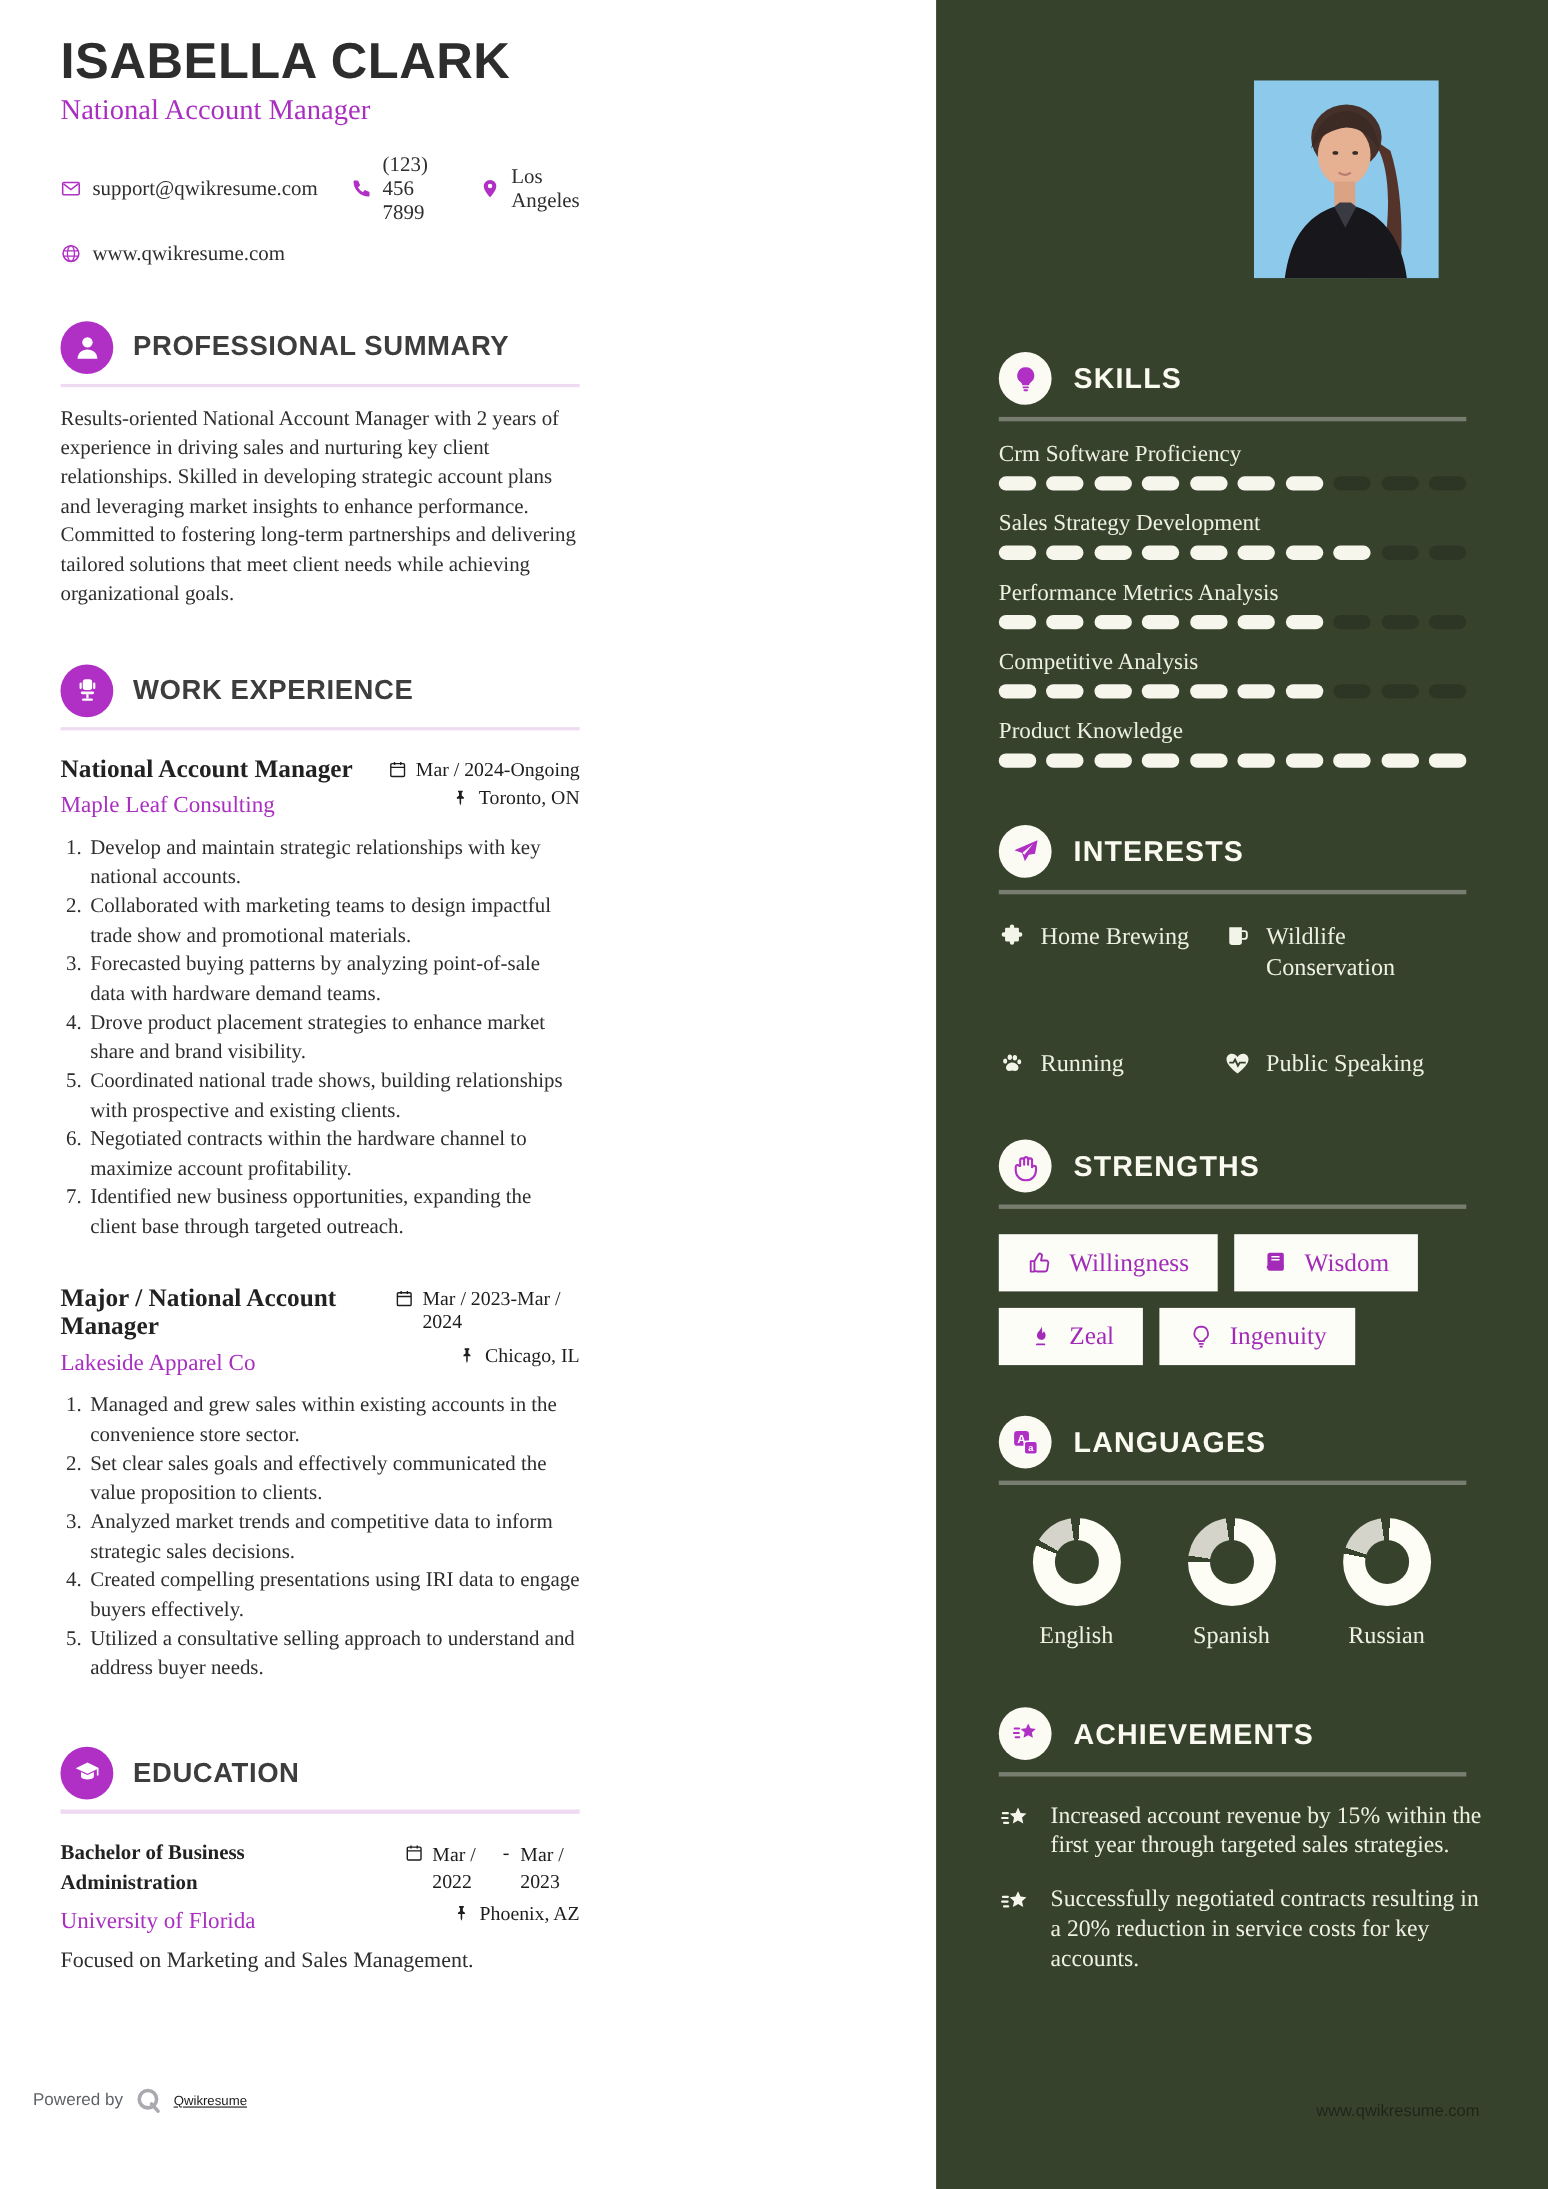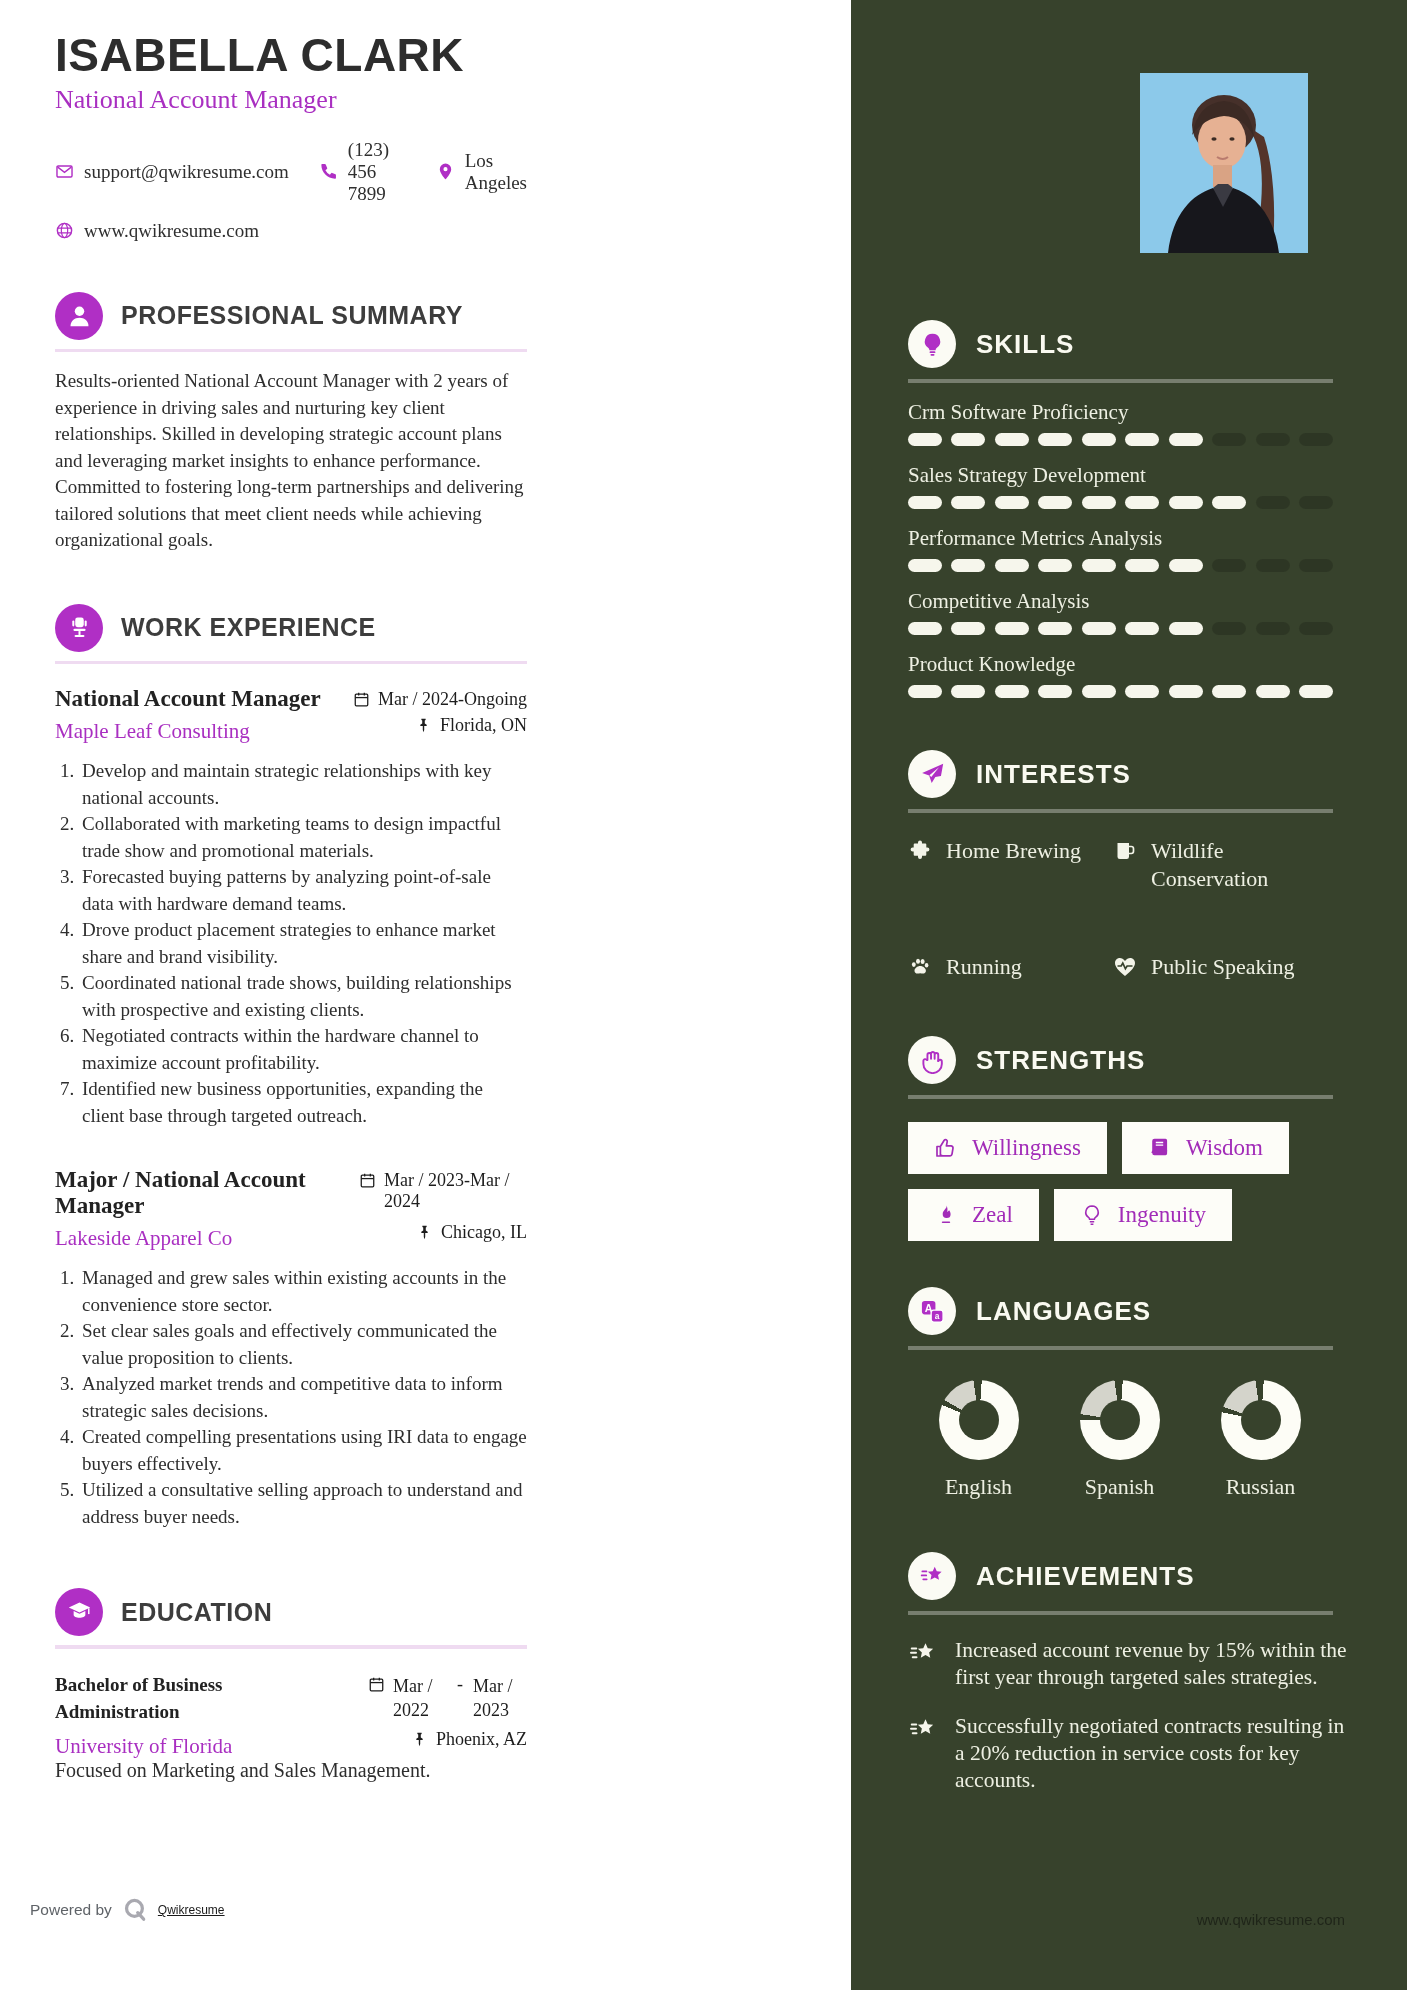--- a/index.html
+++ b/index.html
@@ -42,21 +42,21 @@
   .job-title { font-size:23px; font-weight:bold; color:#222; max-width:330px; }
   .job-company { font-size:21px; color:#a92fc1; margin-top:7px; max-width:330px; }
   .meta { display:flex; gap:8px; align-items:flex-start; font-size:18px; color:#1d1d1d; margin-top:3px; }
   .meta svg { width:17px; height:17px; flex:0 0 17px; margin-top:2px; }
   .job-bullets { margin-top:14px; padding-left:24px; }
   .job-bullets li { font-size:19px; line-height:26.5px; color:#2e2e2e; padding-left:3px; }
 
   .edu-block { margin-top:22px; }
   .edu-degree { font-size:19px; font-weight:bold; color:#222; max-width:250px; line-height:1.45; }
   .edu-school { font-size:21px; color:#a92fc1; margin-top:8px; }
-  .edu-note { font-size:20px; color:#2e2e2e; }
+  .edu-note { font-size:20px; margin-top:12px; color:#2e2e2e; }
   .edu-dates { display:flex; gap:10px; }
   .edu-date { width:54px; font-size:18px; line-height:24px; }
   .edu-dash { font-size:18px; }
 
   .footer {
     position:absolute; left:30px; top:1897px; display:flex; align-items:center; gap:10px;
     font-family:"Liberation Sans", sans-serif; font-size:15.5px; color:#5f6368;
   }
   .footer .qlogo svg { width:26px; height:26px; display:block; }
   .footer .brand { color:#1a1a1a; text-decoration:underline; font-size:12px; }
@@ -212,21 +212,21 @@
               </svg>
             <span>Mar / 2024-Ongoing</span>
           </span>
         </div>
         <div class="job-row">
           <div class="job-company">Maple Leaf Consulting</div>
           <span class="meta">
             <svg viewBox="0 0 24 24">
                 <path fill="currentColor" d="M9 2.5h6v1.8l-1.2.7v4.2l2.7 1.8v1.8H13v5.7L12 21.5l-1-3v-5.7H7.5v-1.8l2.7-1.8V5l-1.2-.7z"></path>
               </svg>
-            <span>Florida, ON</span>
+            <span>Toronto, ON</span>
           </span>
         </div>
         <ol class="job-bullets">
           <li>Develop and maintain strategic relationships with key national accounts.</li>
           <li>Collaborated with marketing teams to design impactful trade show and promotional materials.</li>
           <li>Forecasted buying patterns by analyzing point-of-sale data with hardware demand teams.</li>
           <li>Drove product placement strategies to enhance market share and brand visibility.</li>
           <li>Coordinated national trade shows, building relationships with prospective and existing clients.</li>
           <li>Negotiated contracts within the hardware channel to maximize account profitability.</li>
           <li>Identified new business opportunities, expanding the client base through targeted outreach.</li>

